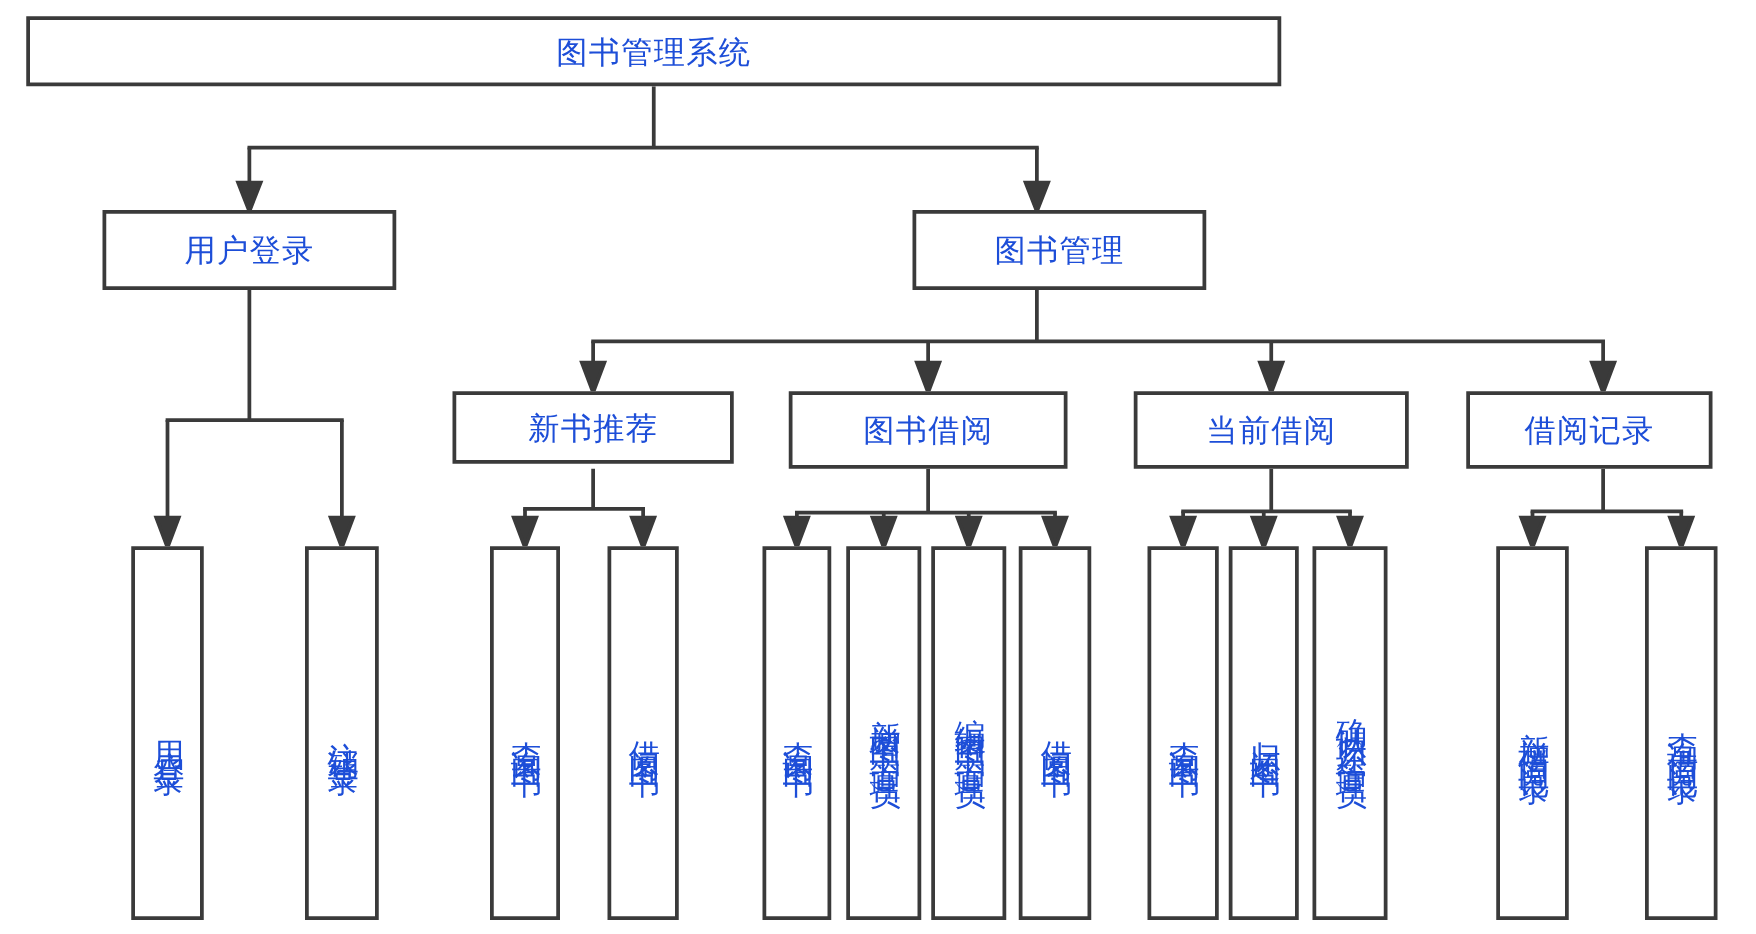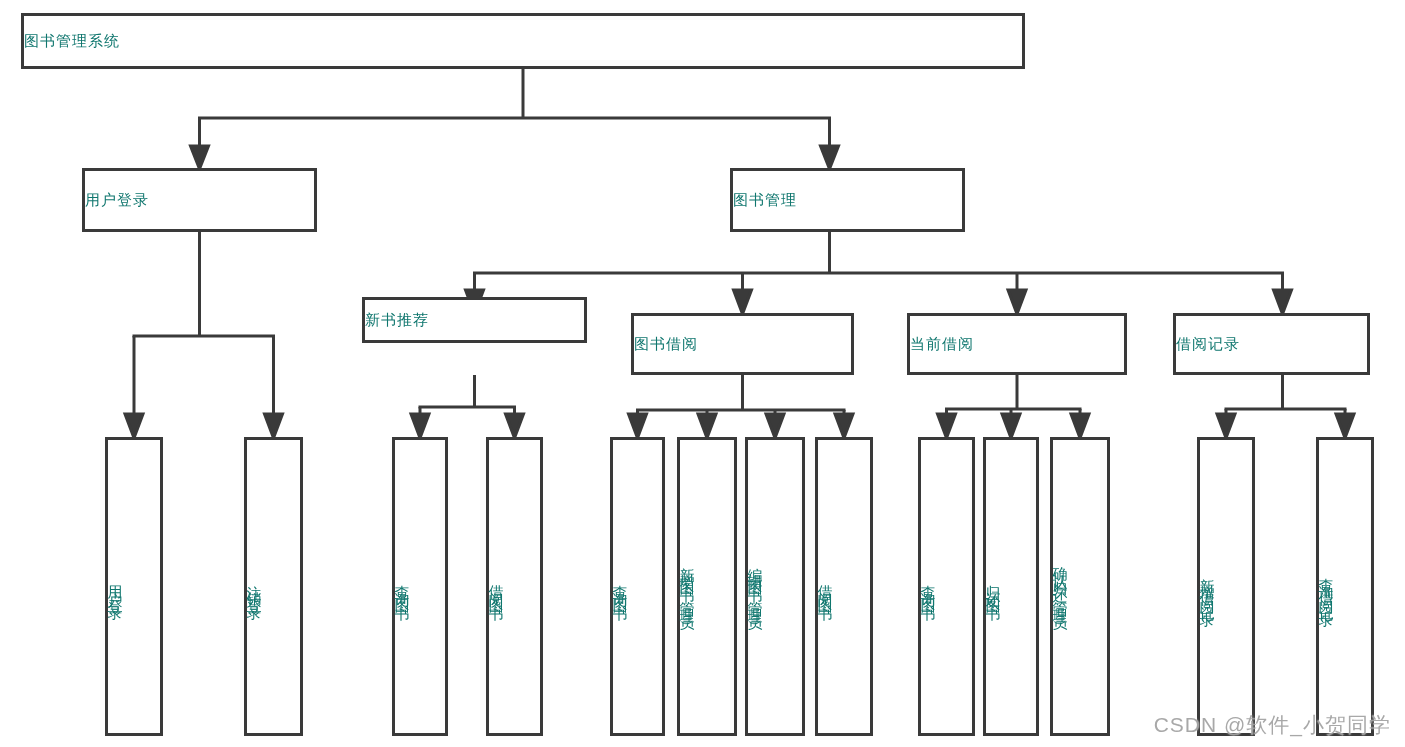--- a/index.html
+++ b/index.html
@@ -3,33 +3,33 @@
 <meta charset="utf-8">
 <style>
   html,body { margin:0; padding:0; background:#ffffff; }
   .canvas {
     position:relative; width:1405px; height:747px; background:#ffffff;
     font-family:"Liberation Sans", sans-serif; overflow:hidden;
   }
   .connector-svg { position:absolute; left:0; top:0; z-index:1; }
   .node {
     position:absolute; box-sizing:border-box; background:#ffffff;
-    border:3px solid #3a3a3a; color:#0f766e; z-index:2;
-    display:flex; align-items:center; justify-content:flex-start;
-    font-size:15px; letter-spacing:1px;
+    border:3px solid #3a3a3a; color:#1d4ed8; z-index:2;
+    display:flex; align-items:center; justify-content:center;
+    font-size:25px; letter-spacing:1px;
   }
   .node.v span {
     writing-mode:vertical-rl; letter-spacing:7px; line-height:1;
     white-space:nowrap;
   }
   
   #nd-root          { left:21px;   top:13px;  width:1004px; height:56px; }
   #nd-user-login    { left:82px;   top:168px; width:235px;  height:64px; }
   #nd-book-mgmt     { left:730px;  top:168px; width:235px;  height:64px; }
-  #nd-new-book      { left:362px;  top:297px; width:225px;  height:46px; }
+  #nd-new-book      { left:362px;  top:313px; width:225px;  height:58px; }
   #nd-book-borrow   { left:631px;  top:313px; width:223px;  height:62px; }
   #nd-current-borrow{ left:907px;  top:313px; width:220px;  height:62px; }
   #nd-borrow-record { left:1173px; top:313px; width:197px;  height:62px; }
   
   .leaf { top:437px; height:299px; }
   #nd-ul1 { left:105px;  width:58px; }
   #nd-ul2 { left:244px;  width:59px; }
   #nd-nb1 { left:392px;  width:56px; }
   #nd-nb2 { left:486px;  width:57px; }
   #nd-bb1 { left:610px;  width:55px; }
@@ -189,14 +189,13 @@
     <span>确认归还（管理员）</span>
   </div>
 
   <div class="node v leaf" id="nd-br1">
     <span>新增借阅记录</span>
   </div>
   <div class="node v leaf" id="nd-br2">
     <span>查询借阅记录</span>
   </div>
 
-  <div class="watermark">CSDN @软件_小贺同学</div>
 </div>
 
 </body></html>

